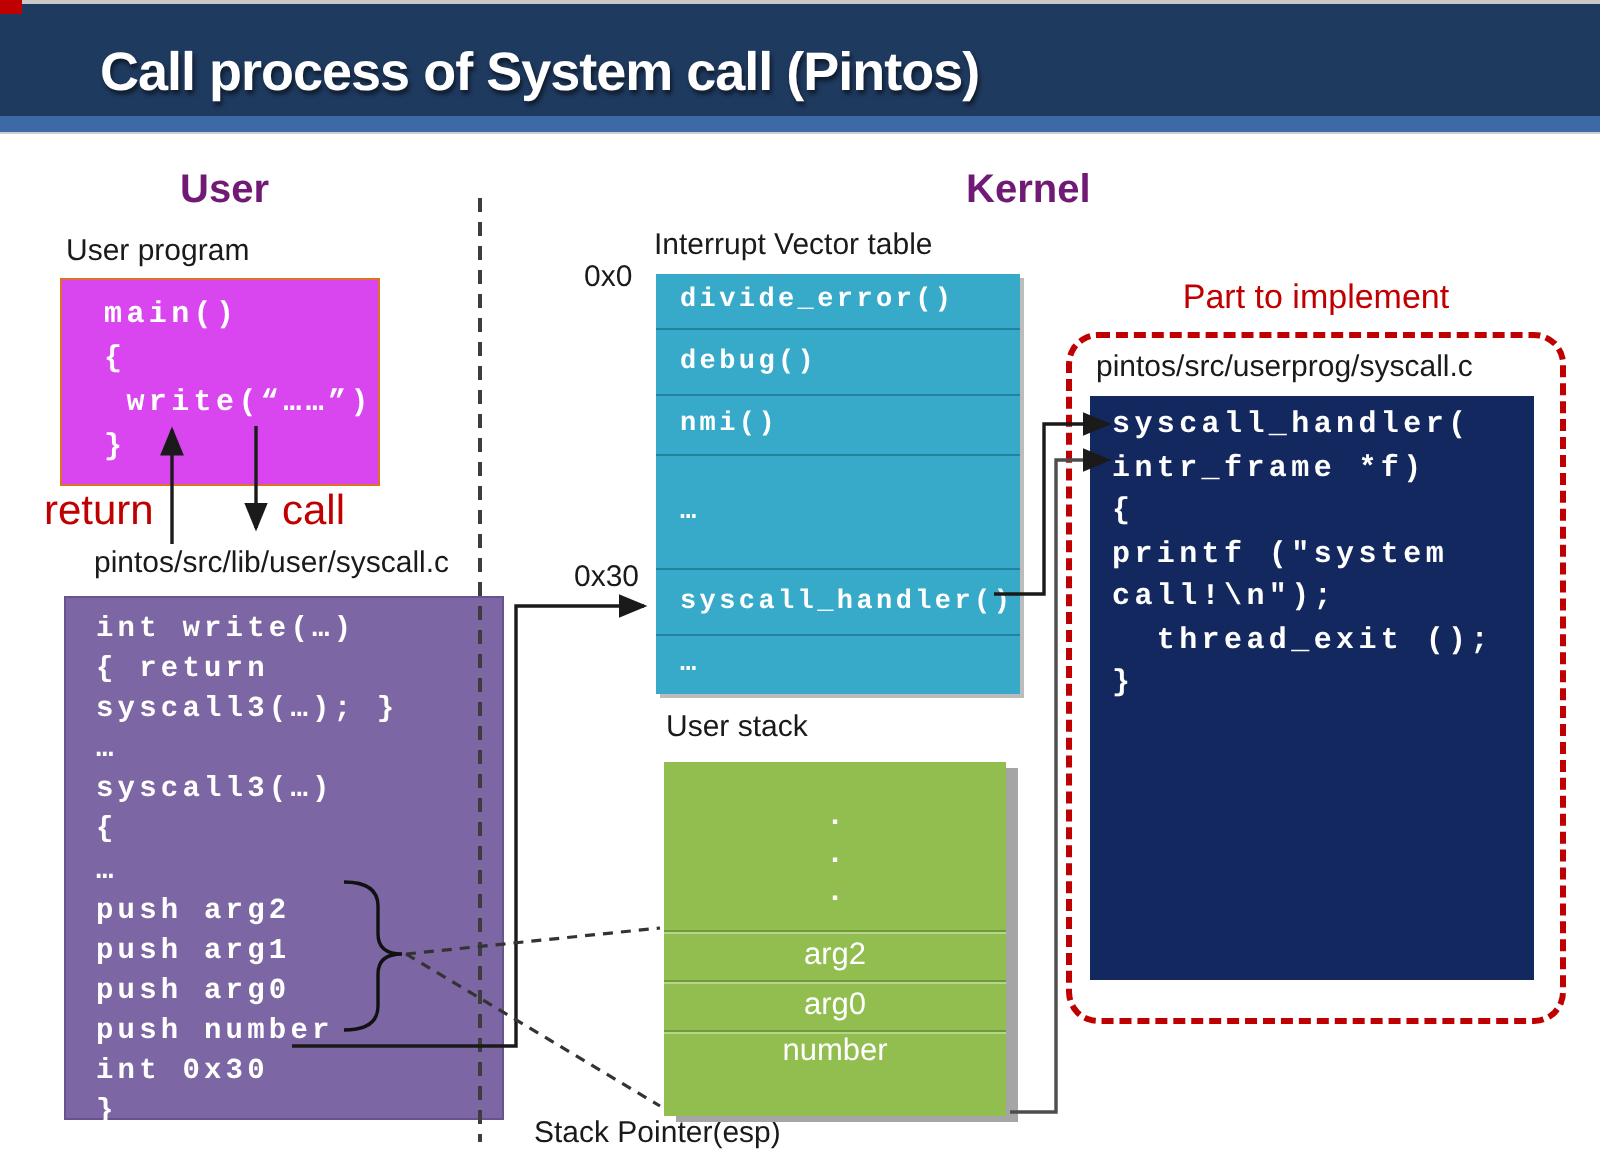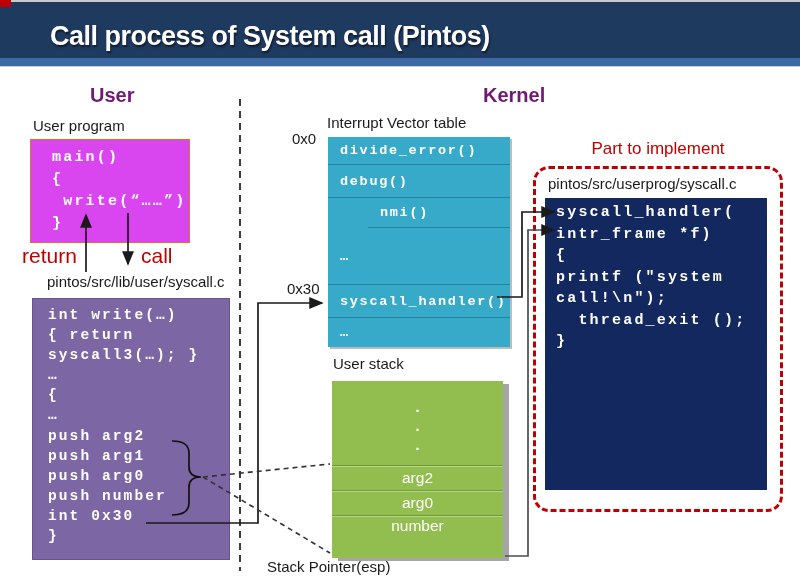--- a/index.html
+++ b/index.html
@@ -29,38 +29,38 @@
   
   .code { font-family:"Liberation Mono","DejaVu Sans Mono",monospace; font-weight:bold;
           color:#ffffff; white-space:pre; }
 
   
   .orange-box { left:30px; top:139px; width:160px; height:104px;
                 background:#d946ef; border:1px solid #dd7222;
                 padding:7px 0 0 21px; z-index:1; }
   .orange-box .cl { font-size:15px; letter-spacing:2.2px; line-height:22px; }
 
-  .purple-box { left:32px; top:298px; width:198px; height:262px;
+  .purple-box { left:32px; top:298px; width:220px; height:262px;
                 background:#7c66a3; border:1px solid #675390;
                 padding:6px 0 0 15px; z-index:1; }
   .purple-box .cl { font-size:14.5px; letter-spacing:2.1px; line-height:20.1px; }
 
   .navy-box { left:545px; top:198px; width:222px; height:292px;
               background:#12285e; padding:4px 0 0 11px; z-index:1; }
   .navy-box .cl { font-size:15px; letter-spacing:2.2px; line-height:21.5px; }
 
   
   .teal-box { left:328px; top:137px; width:182px; height:210px;
               background:#38aac9; box-shadow:2px 2px 0 #bcbcbc;
               display:flex; flex-direction:column; z-index:1; }
   .ivt-row  { display:flex; align-items:center; padding-left:12px;
               border-bottom:1px solid rgba(12,84,106,0.45);
               font-size:13.5px; letter-spacing:1.7px; }
   .ivt-row:last-child { border-bottom:none; }
-  .ivt-h0 { height:28px; } .ivt-h1 { height:33px; } .ivt-h2 { height:30px;margin-left:40px; }
+  .ivt-h0 { height:28px; } .ivt-h1 { height:33px; } .ivt-h2 { height:30px; }
   .ivt-h3 { height:57px; } .ivt-h4 { height:33px; } .ivt-h5 { height:29px; }
 
   
   .green-box { left:332px; top:381px; width:171px; height:177px;
                background:#92bd4f; box-shadow:6px 3px 0 #a5a5a5;
                display:flex; flex-direction:column; z-index:1; }
   .stack-dots { height:84px; display:flex; flex-direction:column;
                 align-items:center; justify-content:center; padding-top:8px; }
   .stack-dots .dot { font-size:15px; line-height:19px; }
   .stack-row { display:flex; align-items:center; justify-content:center;
@@ -114,20 +114,21 @@
 
   <div class="abs red-lbl return-lbl">return</div>
   <div class="abs red-lbl call-lbl">call</div>
 
   <div class="abs lbl lib-lbl">pintos/src/lib/user/syscall.c</div>
   <div class="abs purple-box">
     <div class="code cl">int write(…)</div>
     <div class="code cl">{ return</div>
     <div class="code cl">syscall3(…); }</div>
     <div class="code cl">…</div>
+    <div class="code cl">syscall3(…)</div>
     <div class="code cl">{</div>
     <div class="code cl">…</div>
     <div class="code cl">push arg2</div>
     <div class="code cl">push arg1</div>
     <div class="code cl">push arg0</div>
     <div class="code cl">push number</div>
     <div class="code cl">int 0x30</div>
     <div class="code cl">}</div>
   </div>
 

